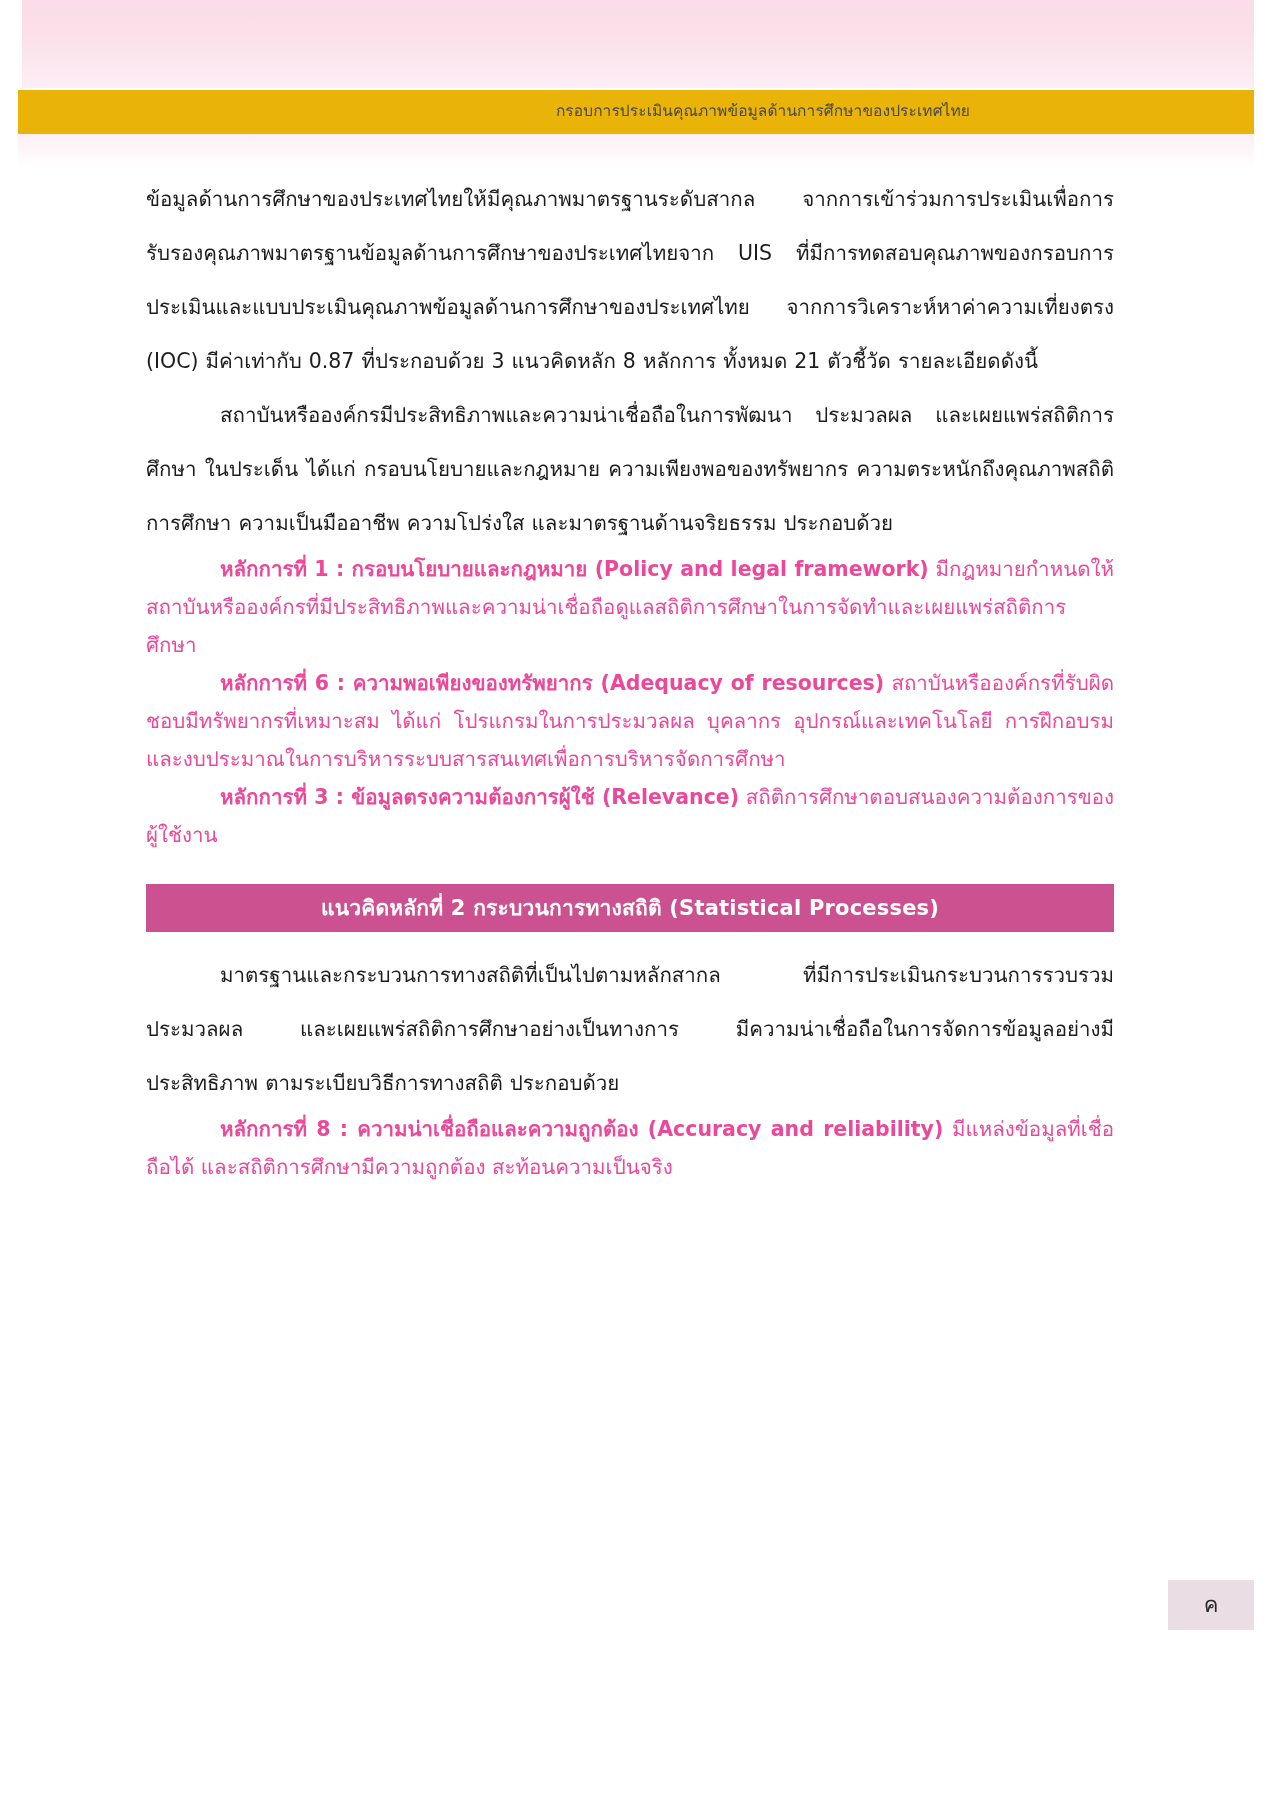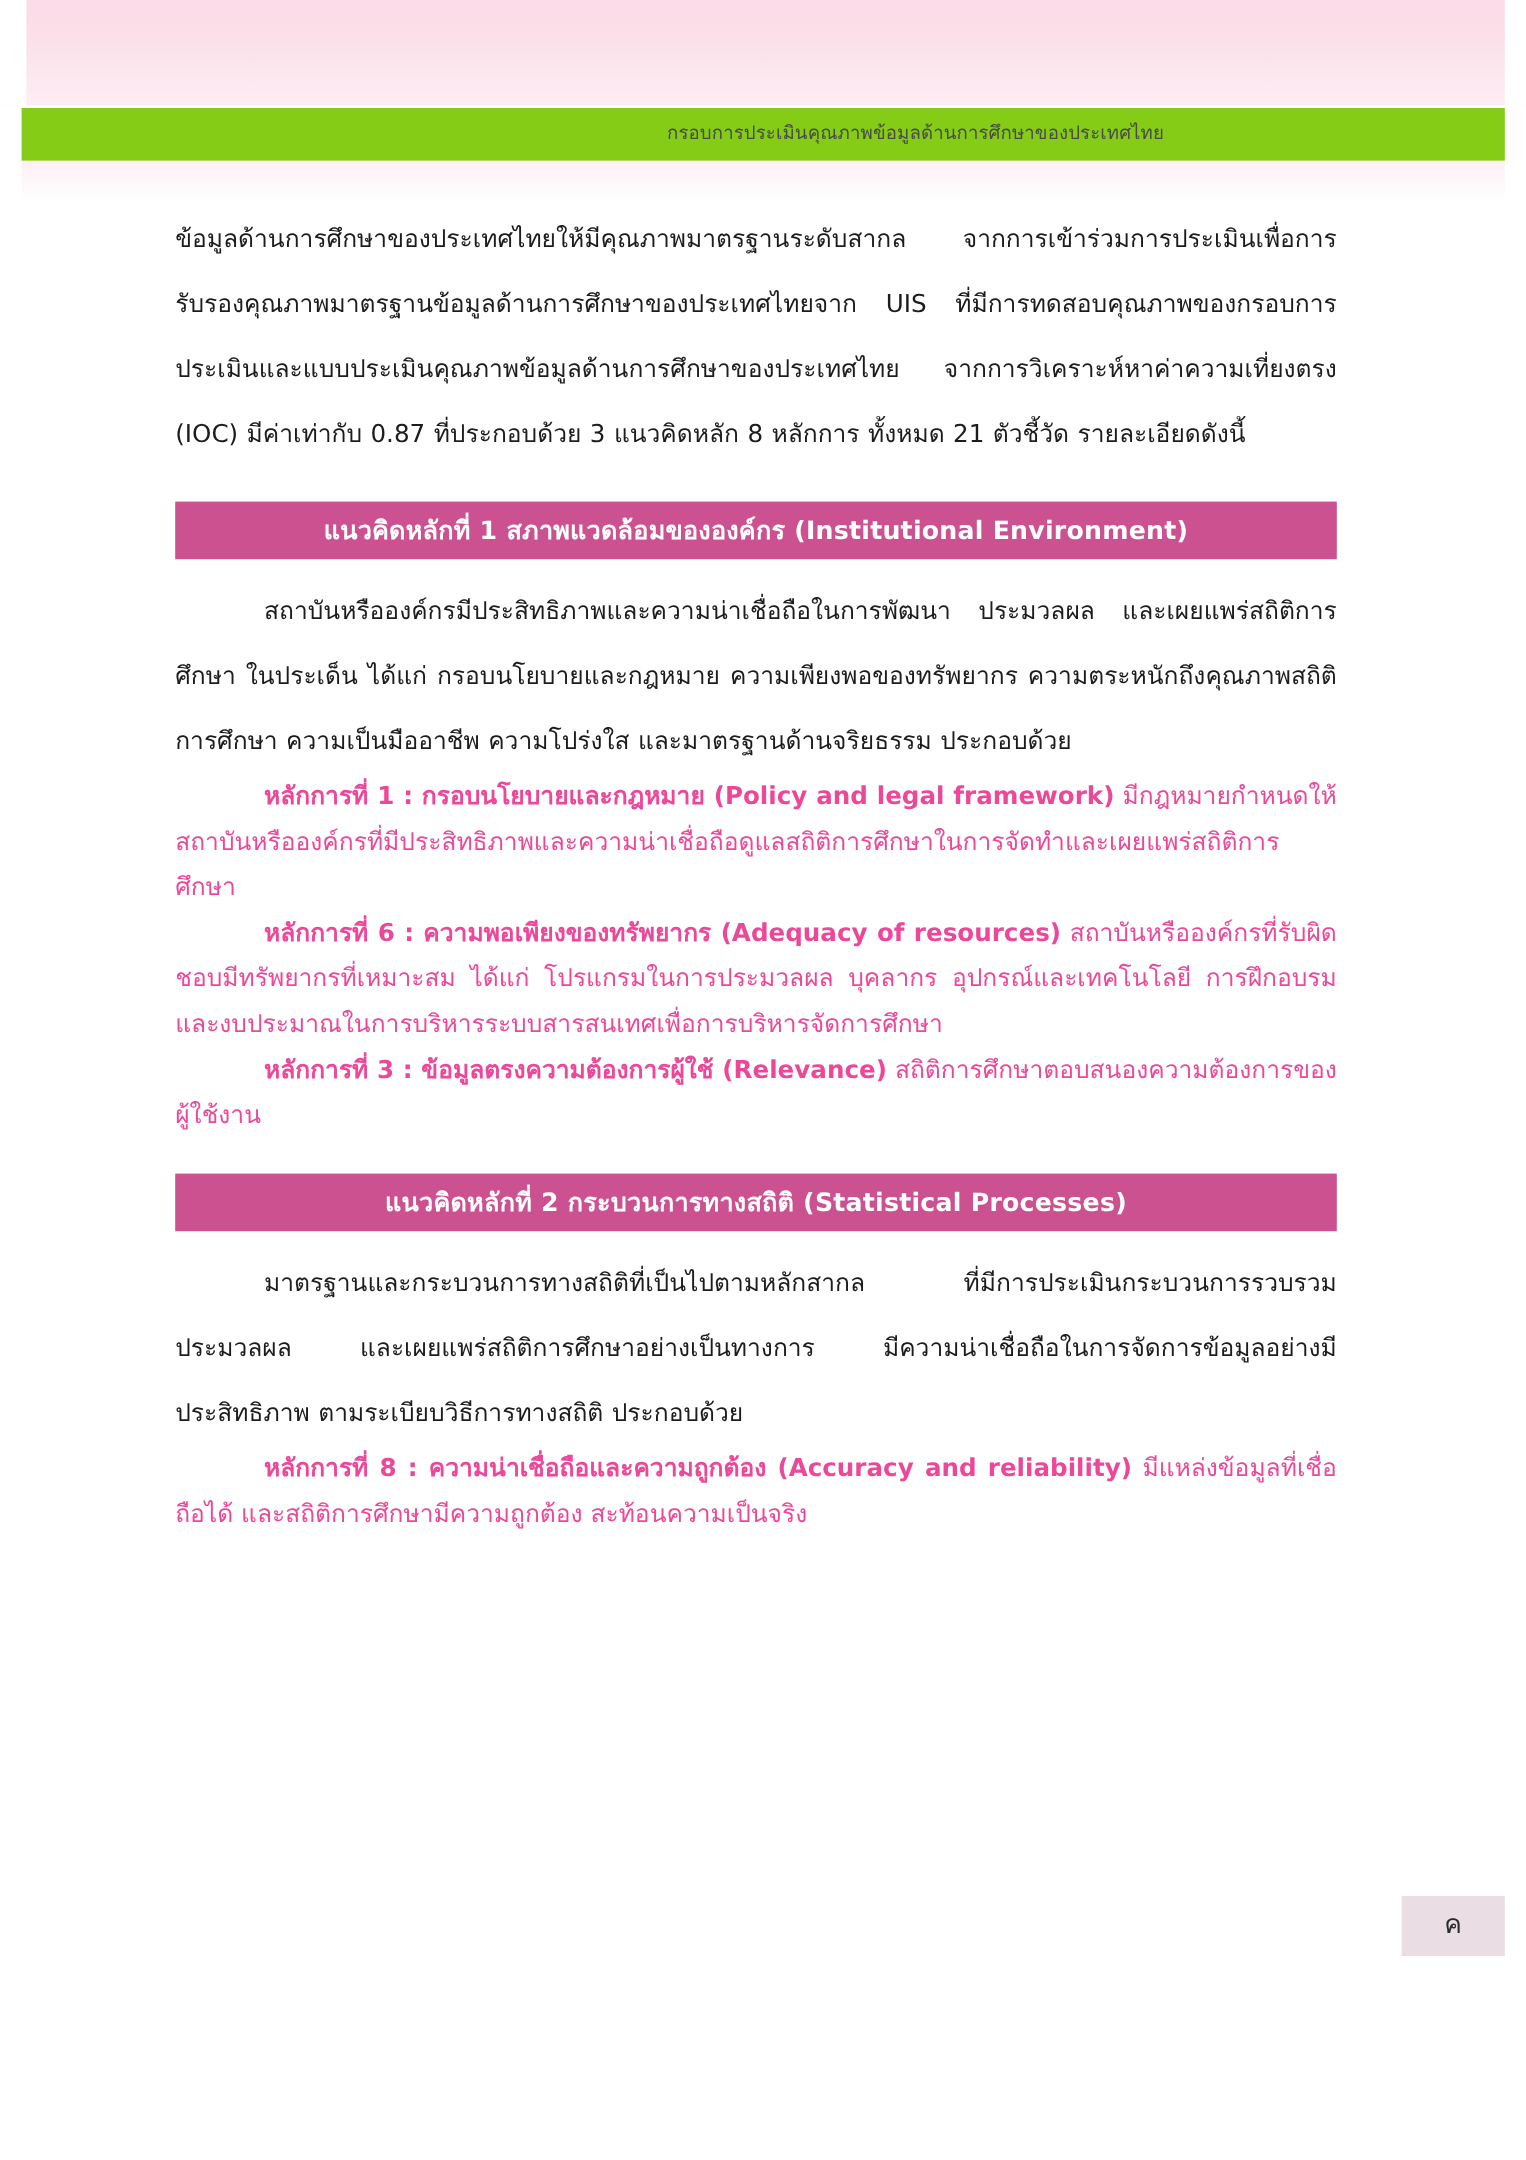--- a/index.html
+++ b/index.html
@@ -56,21 +56,21 @@
     background: #ffffff;
   }
 
   
   .header-strip {
     position: absolute;
     left: 18px;
     top: 90px;
     width: 1236px;
     height: 44px;
-    background: #84cc16;
+    background: #eab308;
     display: flex;
     align-items: center;
     justify-content: flex-end;
   }
   .header-strip-text {
     font-family: "DejaVu Sans", "Liberation Sans", sans-serif;
     font-size: 15.5px;
     color: #4a4a4a;
     letter-spacing: 0.1px;
     padding-right: 284px;
@@ -174,23 +174,20 @@
 
   <div class="header-strip">
     <div class="header-strip-text">กรอบการประเมินคุณภาพข้อมูลด้านการศึกษาของประเทศไทย</div>
   </div>
   <div class="sub-fade"></div>
 
   <div class="content">
 
     <p class="para">ข้อมูลด้านการศึกษาของประเทศไทยให้มีคุณภาพมาตรฐานระดับสากล จากการเข้าร่วมการประเมินเพื่อการรับรองคุณภาพมาตรฐานข้อมูลด้านการศึกษาของประเทศไทยจาก UIS ที่มีการทดสอบคุณภาพของกรอบการประเมินและแบบประเมินคุณภาพข้อมูลด้านการศึกษาของประเทศไทย จากการวิเคราะห์หาค่าความเที่ยงตรง (IOC) มีค่าเท่ากับ 0.87 ที่ประกอบด้วย 3 แนวคิดหลัก 8 หลักการ ทั้งหมด 21 ตัวชี้วัด รายละเอียดดังนี้</p>
 
-    <div class="section-bar">
-      <div class="section-bar-text">แนวคิดหลักที่ 1 สภาพแวดล้อมขององค์กร (Institutional Environment)</div>
-    </div>
 
     <p class="para indent">สถาบันหรือองค์กรมีประสิทธิภาพและความน่าเชื่อถือในการพัฒนา ประมวลผล และเผยแพร่สถิติการศึกษา ในประเด็น ได้แก่ กรอบนโยบายและกฎหมาย ความเพียงพอของทรัพยากร ความตระหนักถึงคุณภาพสถิติการศึกษา ความเป็นมืออาชีพ ความโปร่งใส และมาตรฐานด้านจริยธรรม ประกอบด้วย</p>
 
     <p class="principle"><b>หลักการที่ 1 : กรอบนโยบายและกฎหมาย (Policy and legal framework)</b> <span>มีกฎหมายกำหนดให้สถาบันหรือองค์กรที่มีประสิทธิภาพและความน่าเชื่อถือดูแลสถิติการศึกษาในการจัดทำและเผยแพร่สถิติการศึกษา</span></p>
 
     <p class="principle"><b>หลักการที่ 6 : ความพอเพียงของทรัพยากร (Adequacy of resources)</b> <span>สถาบันหรือองค์กรที่รับผิดชอบมีทรัพยากรที่เหมาะสม ได้แก่ โปรแกรมในการประมวลผล บุคลากร อุปกรณ์และเทคโนโลยี การฝึกอบรม และงบประมาณในการบริหารระบบสารสนเทศเพื่อการบริหารจัดการศึกษา</span></p>
 
     <p class="principle"><b>หลักการที่ 3 : ข้อมูลตรงความต้องการผู้ใช้ (Relevance)</b> <span>สถิติการศึกษาตอบสนองความต้องการของผู้ใช้งาน</span></p>
 
     <div class="section-bar">

